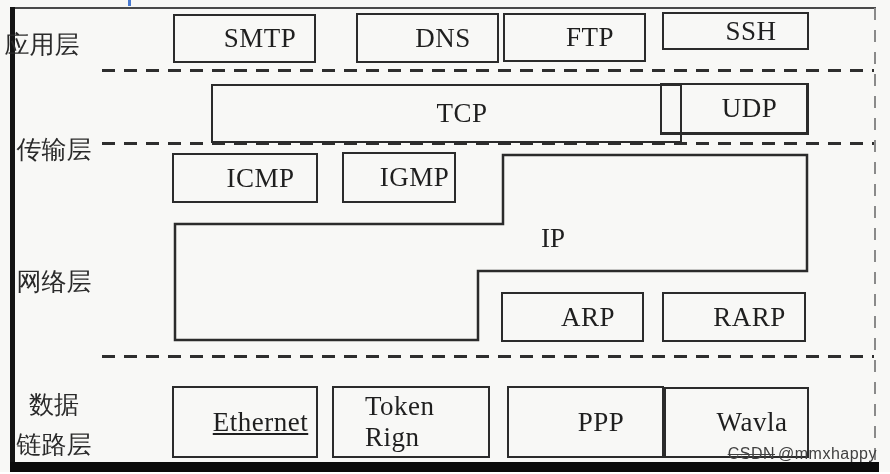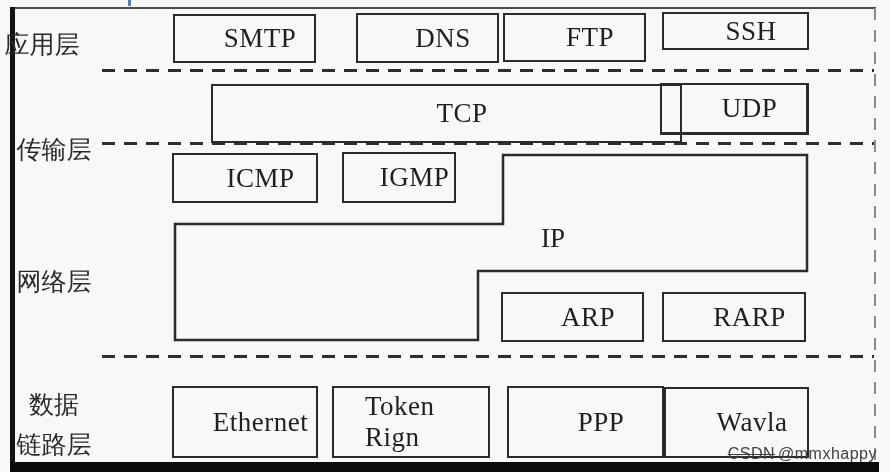--- a/index.html
+++ b/index.html
@@ -50,21 +50,21 @@
   .smtp  { left: 173px; top: 14px;  width: 143px; height: 49px; }
   .dns   { left: 356px; top: 13px;  width: 143px; height: 50px; }
   .ftp   { left: 503px; top: 13px;  width: 143px; height: 49px; }
   .ssh   { left: 662px; top: 12px;  width: 147px; height: 38px; }
   .tcp   { left: 175px; top: 84px;  width: 471px; height: 59px; margin-left: 36px; }
   .udp   { left: 660px; top: 83px;  width: 149px; height: 52px; border-right-width: 3px; border-bottom-width: 3px; }
   .icmp  { left: 172px; top: 153px; width: 146px; height: 50px; }
   .igmp  { left: 342px; top: 152px; width: 114px; height: 51px; }
   .arp   { left: 501px; top: 292px; width: 143px; height: 50px; }
   .rarp  { left: 662px; top: 292px; width: 144px; height: 50px; }
-  .eth   { left: 172px; top: 386px; width: 146px; height: 72px; }
+  .eth   { left: 172px; top: 386px; width: 146px; height: 72px; text-decoration: underline; }
   .tring { left: 332px; top: 386px; width: 158px; height: 72px; }
   .ppp   { left: 507px; top: 386px; width: 157px; height: 72px; }
   .wavla { left: 664px; top: 387px; width: 145px; height: 71px; }
 
   
   .ip-svg { position: absolute; left: 0; top: 0; width: 890px; height: 474px; pointer-events: none; }
 
   
   .layer-label {
     position: absolute;

